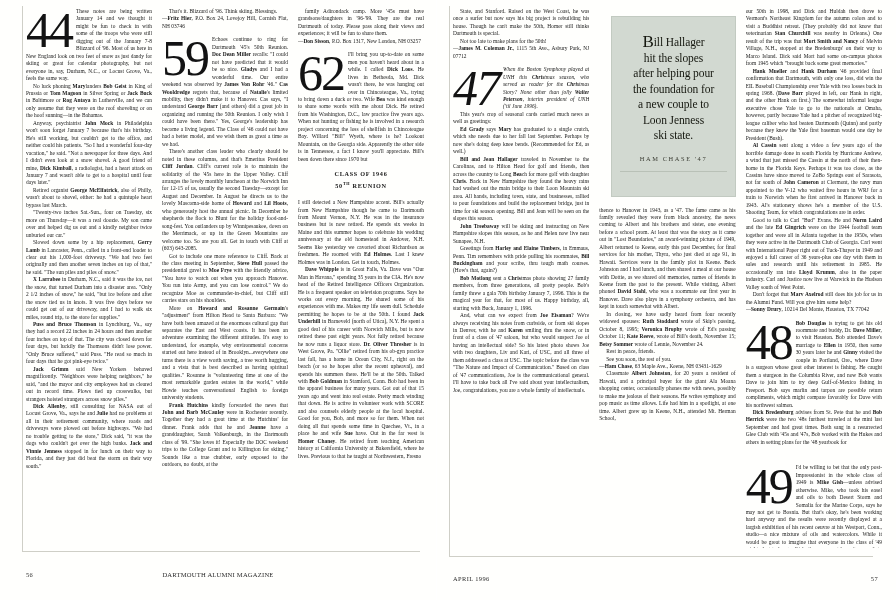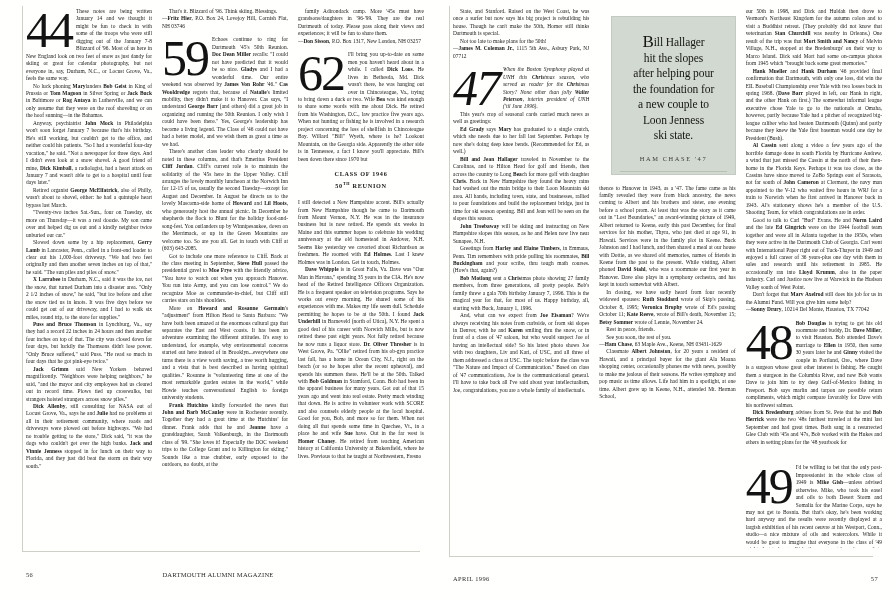--- a/index.html
+++ b/index.html
@@ -138,21 +138,21 @@
     letter-spacing: 0.7px;
     font-weight: bold;
   }
   .reunion-head sup { font-size: 4.2px; }
 
   
   .pullquote {
     background: #d2d9d1;
     border: 1px solid #c2cac1;
     margin: 8px 0 10px 12px;
-    padding: 18px 8px 2px 8px;
+    padding: 18px 8px 24px 8px;
     text-align: center;
     overflow: hidden;
   }
   .pullquote .pq-text {
     font-size: 11.5px;
     line-height: 15.5px;
     color: #15170f;
     letter-spacing: -0.1px;
   }
   .pullquote .pq-text .initial {

